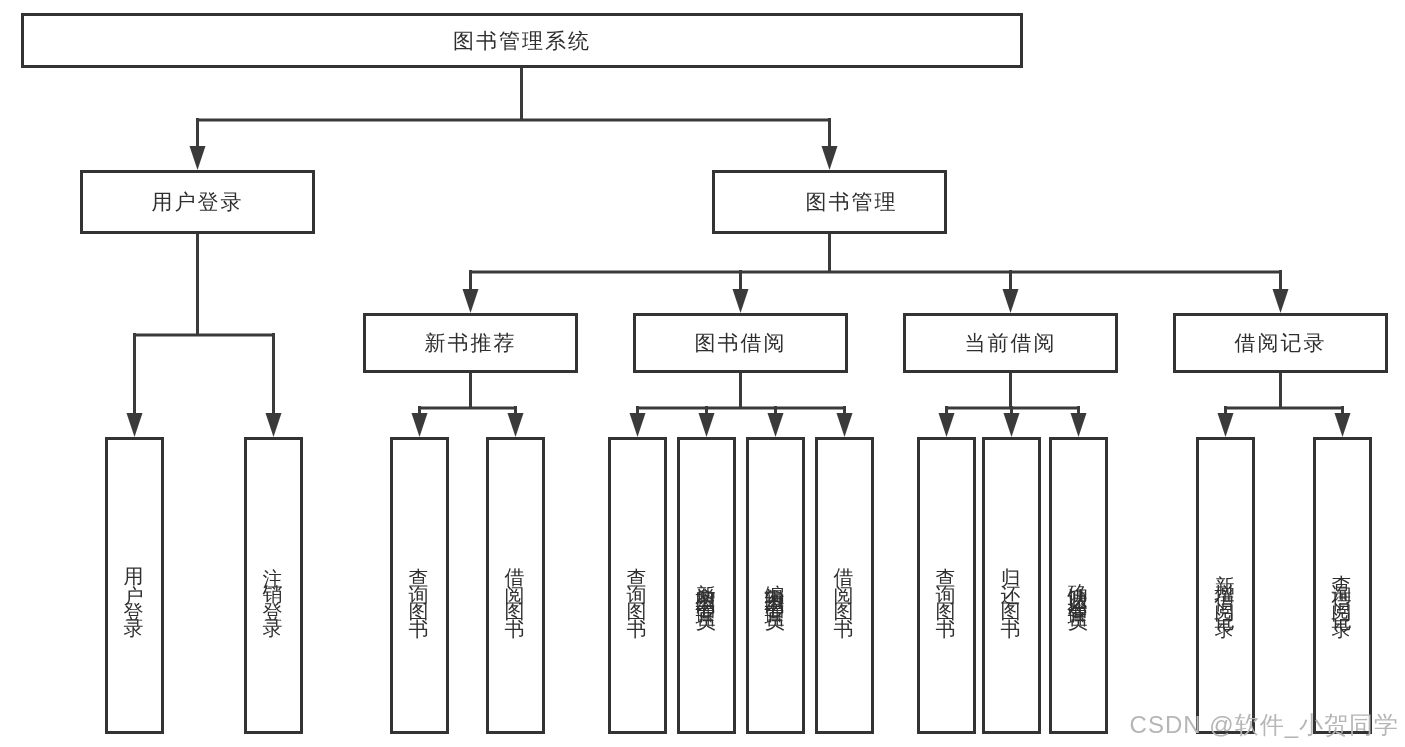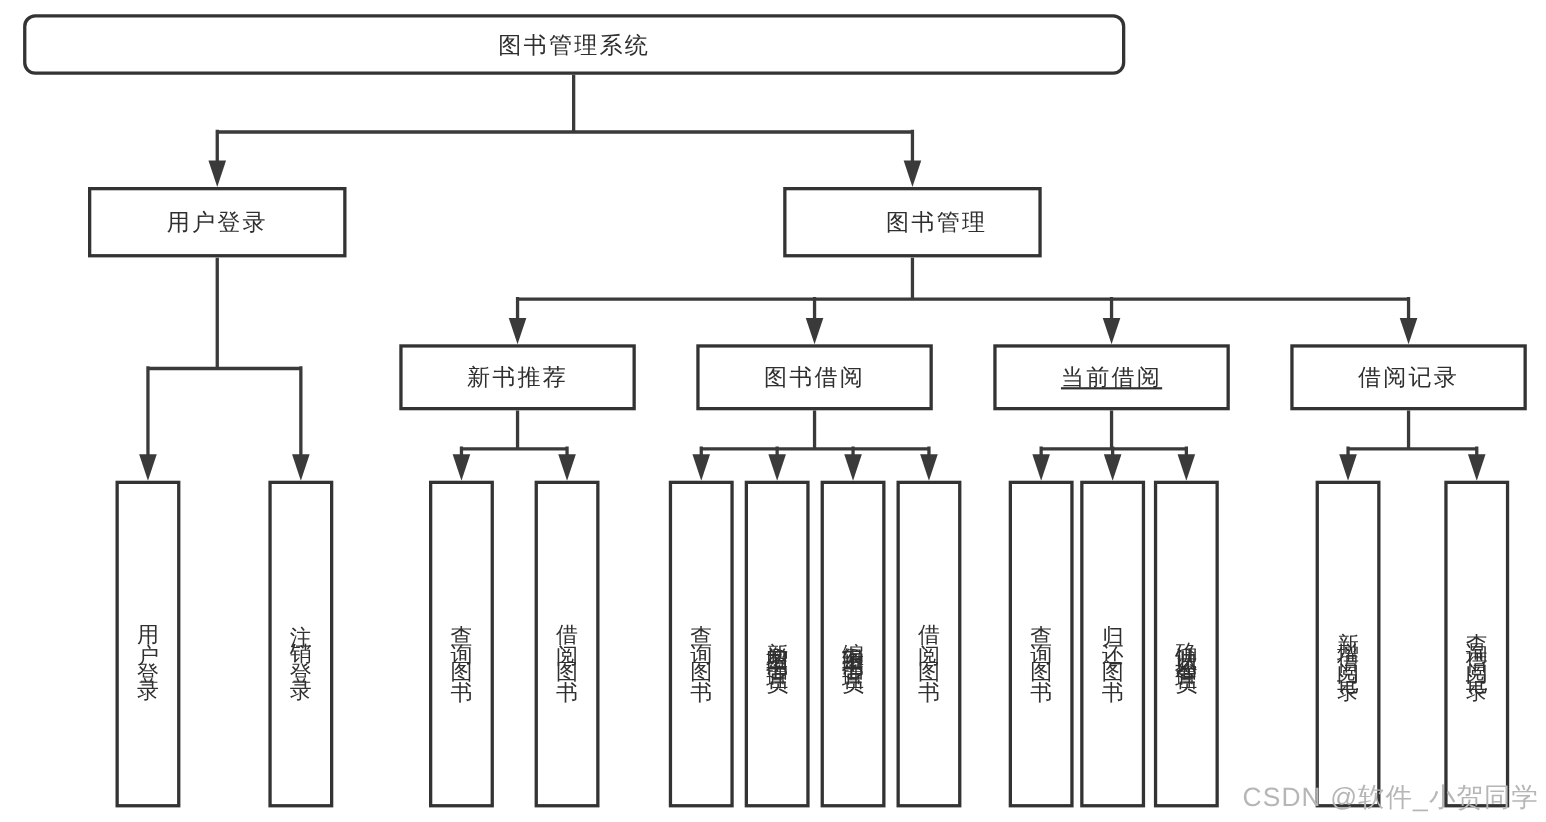--- a/index.html
+++ b/index.html
@@ -42,27 +42,27 @@
   .vbox {
     writing-mode: vertical-rl;
     text-orientation: mixed;
     font-size: 20px;
   }
   .sp-wide  { letter-spacing: 17px; }
   .sp-mid   { letter-spacing: 9px; }
   .sp-tight { letter-spacing: 4px; }
 
   
-  #root-box        { left: 21px;  top: 13px;  width: 1002px; height: 55px; border-radius: 11px; }
+  #root-box        { left: 21px;  top: 13px;  width: 1002px; height: 55px; }
   #n-user-login    { left: 80px;  top: 170px; width: 235px;  height: 64px; }
   #n-book-mgmt     { left: 712px; top: 170px; width: 235px;  height: 64px; padding-left: 44px; }
   .l3              { top: 313px; width: 215px; height: 60px; }
   #n-new-books     { left: 363px; }
   #n-book-borrow   { left: 633px; }
-  #n-current       { left: 903px; text-decoration: underline; }
+  #n-current       { left: 903px; }
   #n-records       { left: 1173px; font-family: Liberation Serif, serif; }
   .leaf            { top: 437px; width: 59px; height: 297px; }
   #lf-login        { left: 105px; }
   #lf-logout       { left: 244px; }
   #lf-nb-query     { left: 390px; }
   #lf-nb-borrow    { left: 486px; }
   #lf-bb-query     { left: 608px; }
   #lf-bb-add       { left: 677px; }
   #lf-bb-edit      { left: 746px; }
   #lf-bb-borrow    { left: 815px; }

